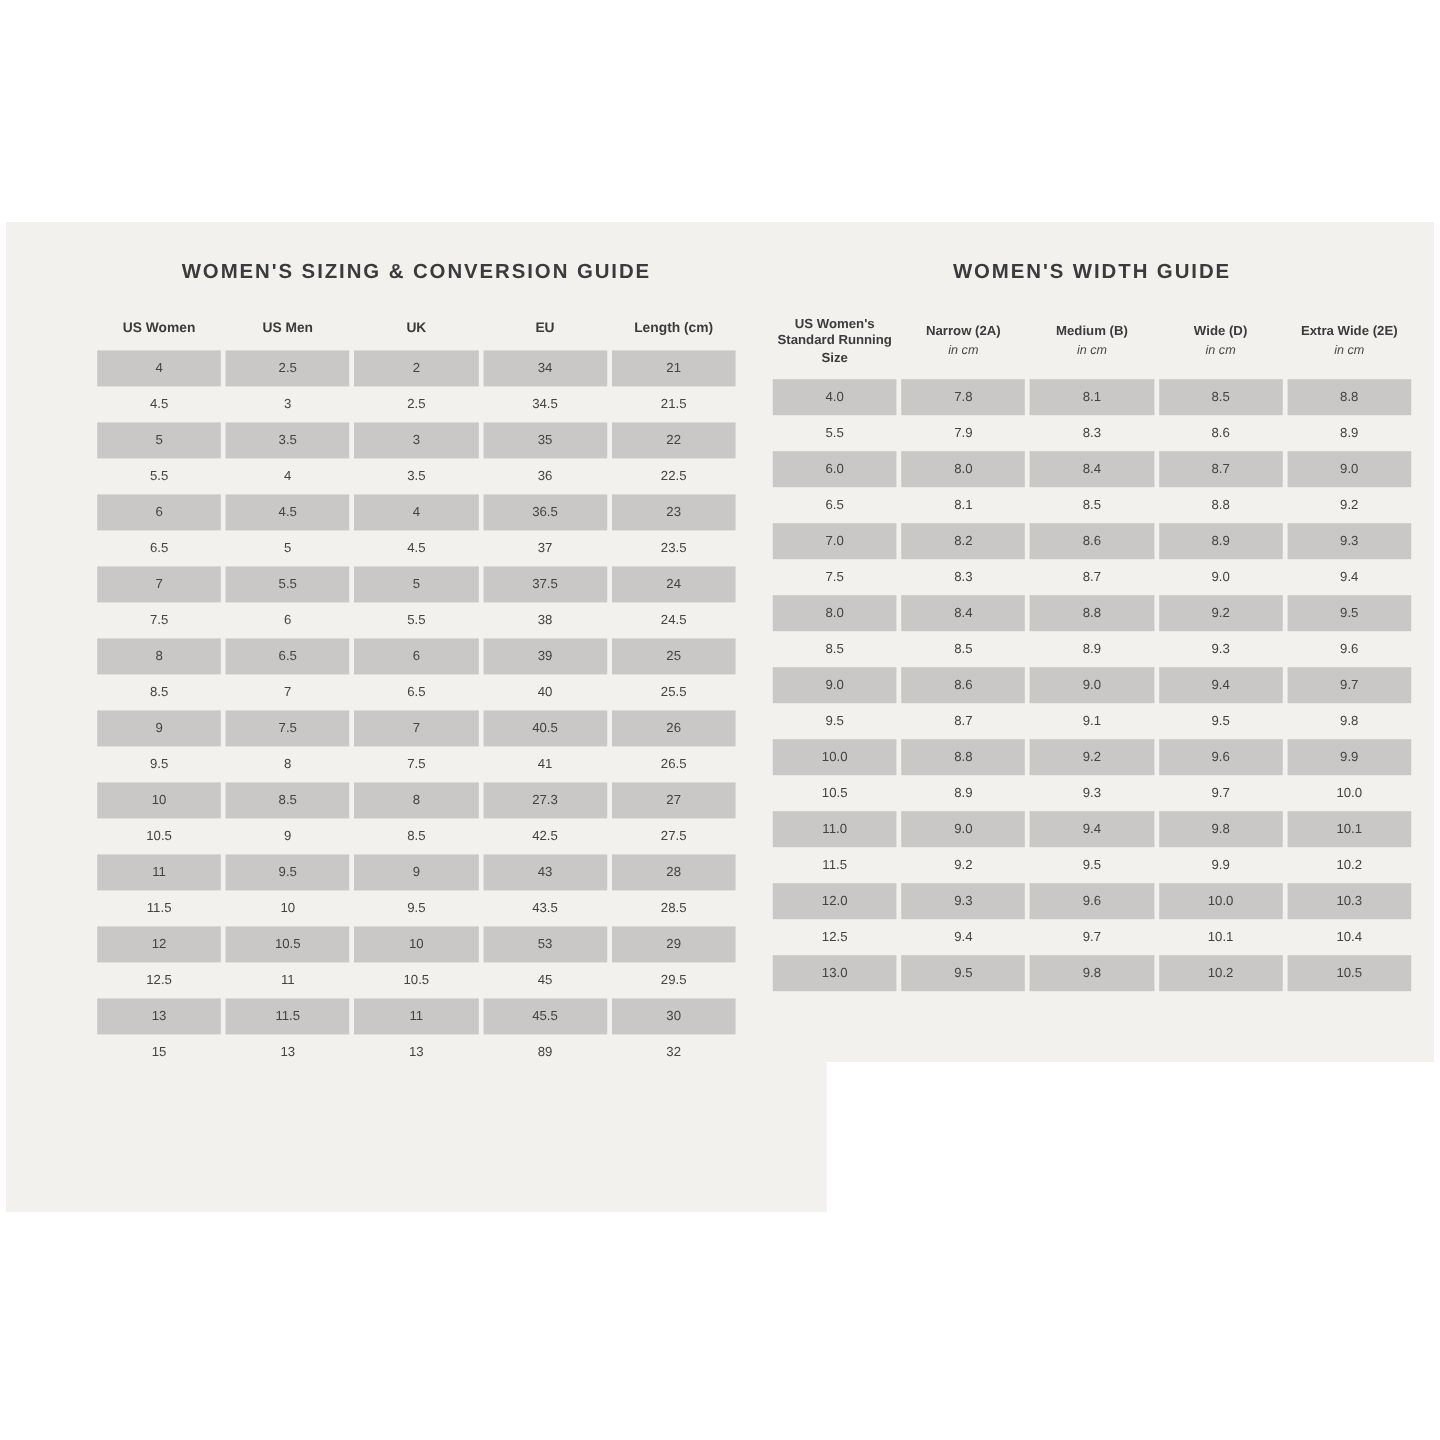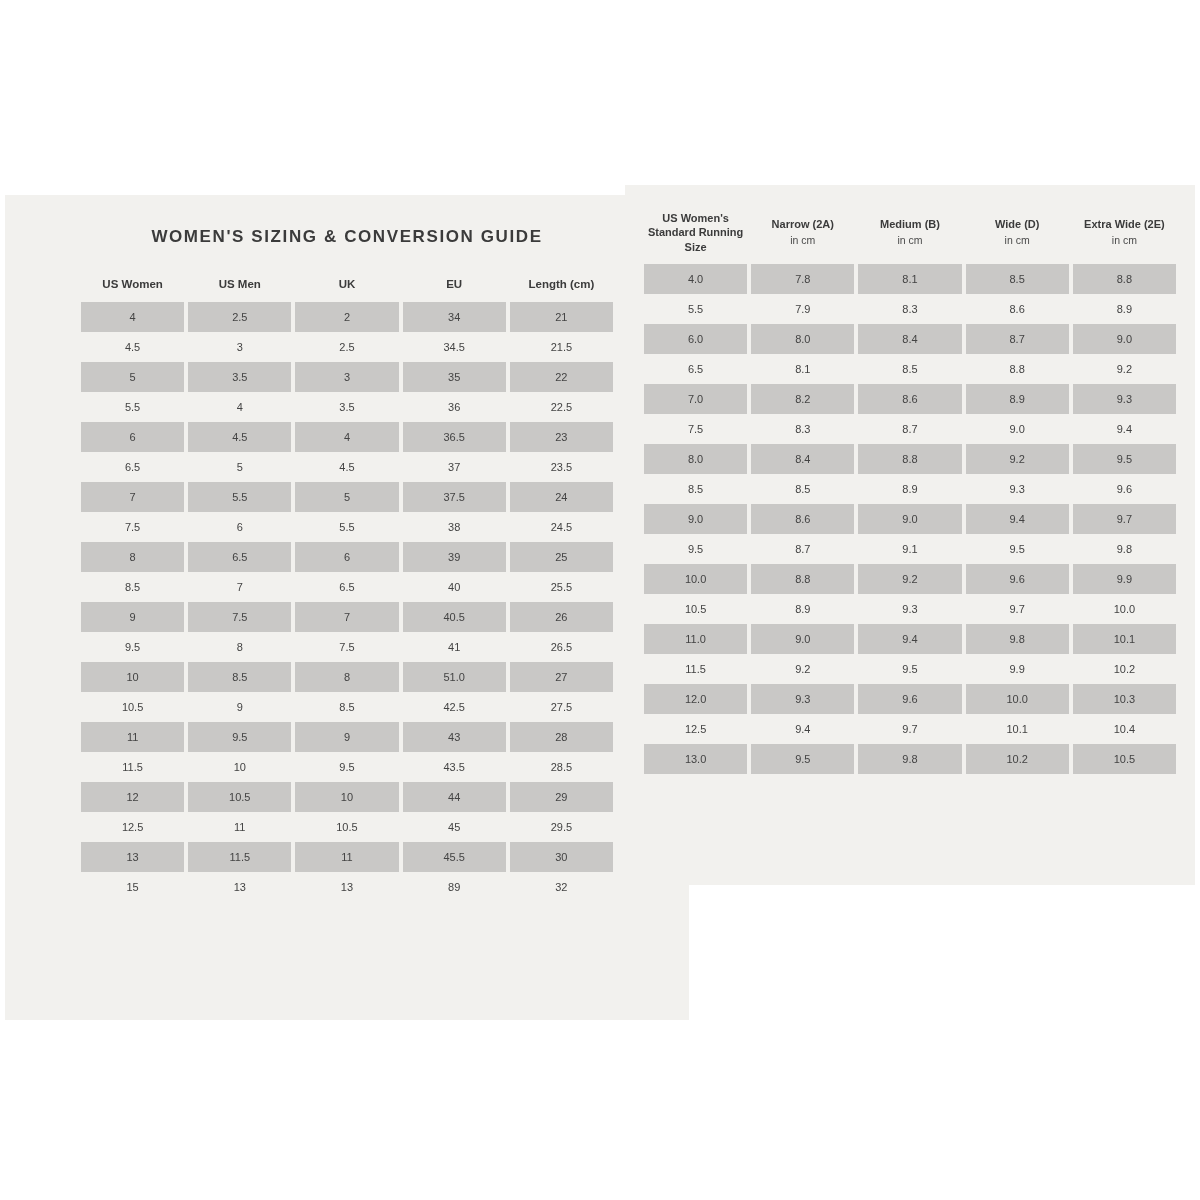--- a/index.html
+++ b/index.html
@@ -9,21 +9,21 @@
     background: #ffffff;
     font-family: "Liberation Sans", sans-serif;
     position: relative;
   }
   .panel {
     position: absolute;
     background: #f2f1ee;
   }
   .panel-left {
     left: 5px;
-    top: 195px;
+    top: 185px;
     width: 684px;
     height: 825px;
   }
   .panel-right {
     left: 625px;
     top: 185px;
     width: 570px;
     height: 700px;
   }
   .panel-title {
@@ -67,20 +67,21 @@
   .col-label {
     font-weight: bold;
     font-size: 11px;
     line-height: 1.3;
   }
   .col-sub {
     font-weight: normal;
     font-size: 10.5px;
     color: #4a4a4a;
     margin-top: 2px;
+    font-style: italic;
   }
 </style>
 </head>
 <body>
 
 <div class="panel panel-left">
   <div class="panel-title">WOMEN'S SIZING &amp; CONVERSION GUIDE</div>
   <table class="size-table">
     <thead>
       <tr id="left-header-row">
@@ -173,21 +174,21 @@
           <td>9.5</td>
           <td>8</td>
           <td>7.5</td>
           <td>41</td>
           <td>26.5</td>
         </tr>
         <tr class="shaded">
           <td>10</td>
           <td>8.5</td>
           <td>8</td>
-          <td>51.0</td>
+          <td>27.3</td>
           <td>27</td>
         </tr>
         <tr>
           <td>10.5</td>
           <td>9</td>
           <td>8.5</td>
           <td>42.5</td>
           <td>27.5</td>
         </tr>
         <tr class="shaded">
@@ -201,21 +202,21 @@
           <td>11.5</td>
           <td>10</td>
           <td>9.5</td>
           <td>43.5</td>
           <td>28.5</td>
         </tr>
         <tr class="shaded">
           <td>12</td>
           <td>10.5</td>
           <td>10</td>
-          <td>44</td>
+          <td>53</td>
           <td>29</td>
         </tr>
         <tr>
           <td>12.5</td>
           <td>11</td>
           <td>10.5</td>
           <td>45</td>
           <td>29.5</td>
         </tr>
         <tr class="shaded">
@@ -230,20 +231,21 @@
           <td>13</td>
           <td>13</td>
           <td>89</td>
           <td>32</td>
         </tr>
       </tbody>
   </table>
 </div>
 
 <div class="panel panel-right">
+  <div class="panel-title">WOMEN'S WIDTH GUIDE</div>
   <table class="size-table">
     <thead>
       <tr id="right-header-row">
           <th>
             <div class="col-label">US Women's Standard Running Size</div>
           </th>
           <th>
             <div class="col-label">Narrow (2A)</div>
             <div class="col-sub">in cm</div>
           </th>

